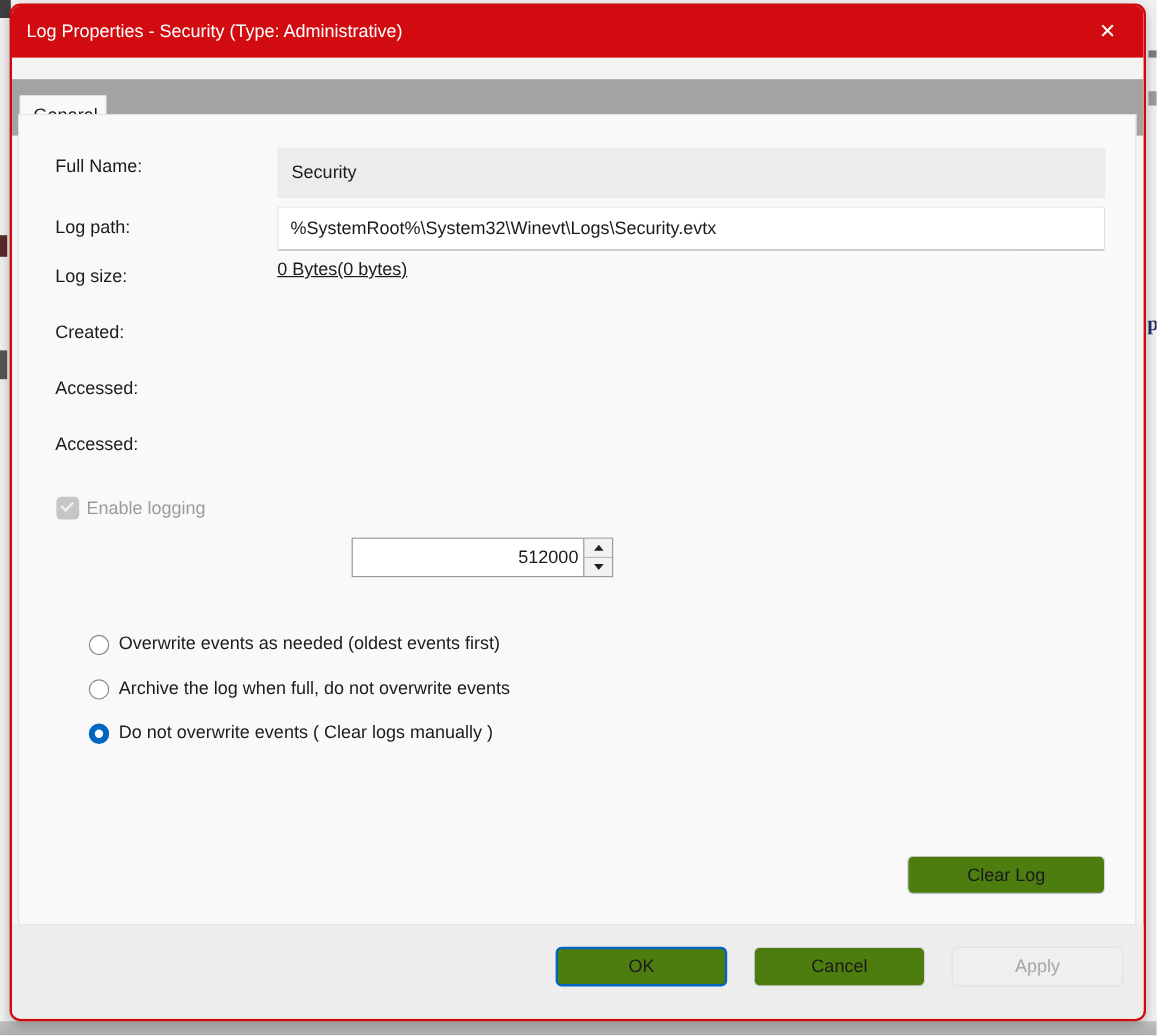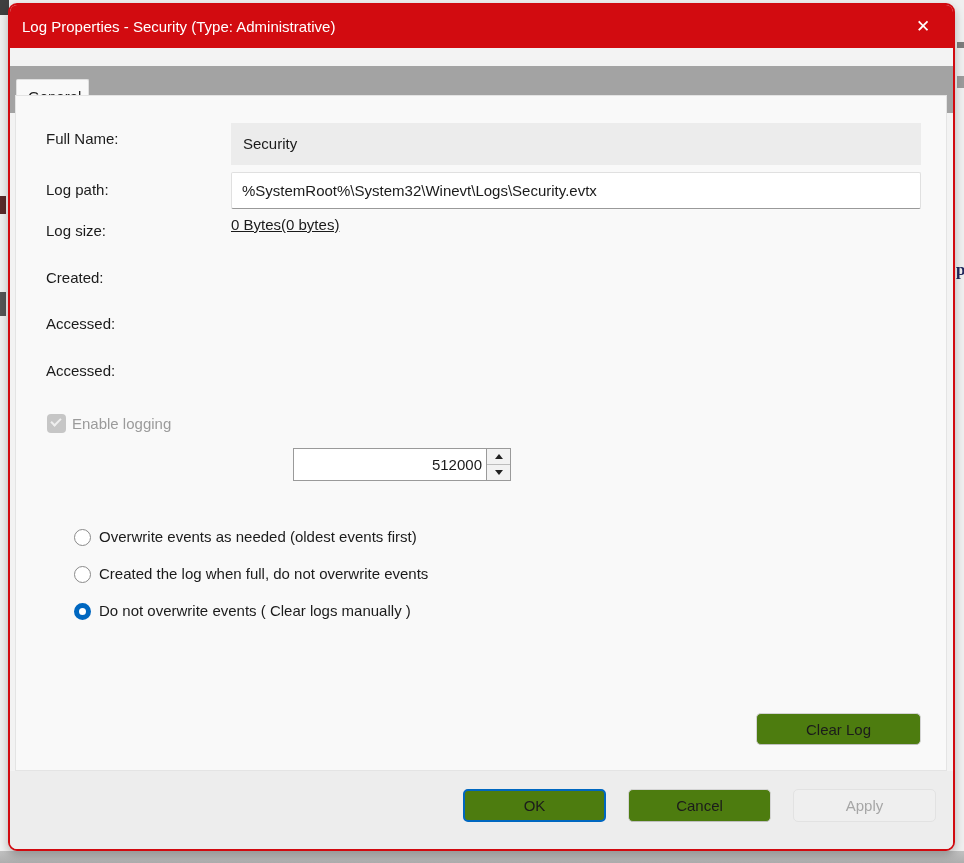--- a/index.html
+++ b/index.html
@@ -131,21 +131,21 @@
               <div class="tri-down"></div>
             </div>
         </div>
       </div>
 
 
       <div class="radio" style="top:433px;"></div>
       <div class="rlbl" style="top:431px;">Overwrite events as needed (oldest events first)</div>
 
       <div class="radio" style="top:470px;"></div>
-      <div class="rlbl" style="top:468px;">Created the log when full, do not overwrite events</div>
+      <div class="rlbl" style="top:468px;">Archive the log when full, do not overwrite events</div>
 
       <div class="radio sel" style="top:507px;"></div>
       <div class="rlbl" style="top:505px;">Do not overwrite events ( Clear logs manually )</div>
 
       <button class="btn clear-log">Clear Log</button>
     </div>
 
     <div class="footer">
       <button class="btn ok">OK</button>
       <button class="btn apply" disabled="">Apply</button>

